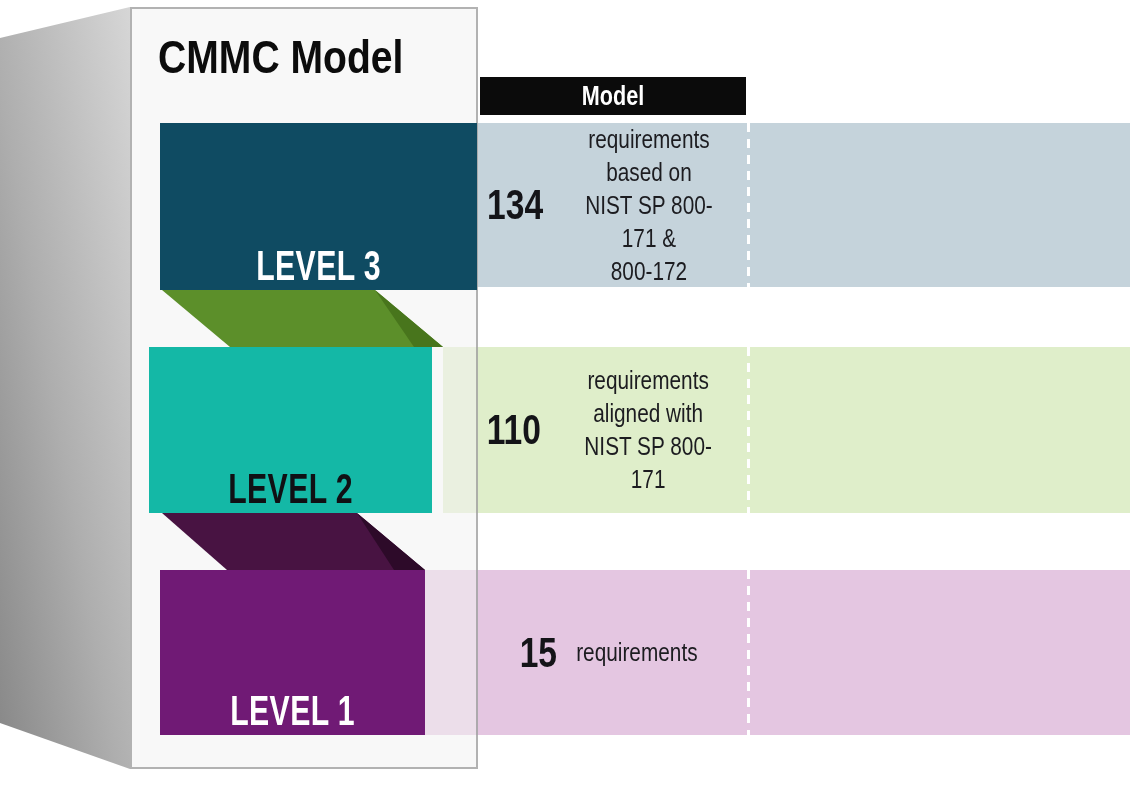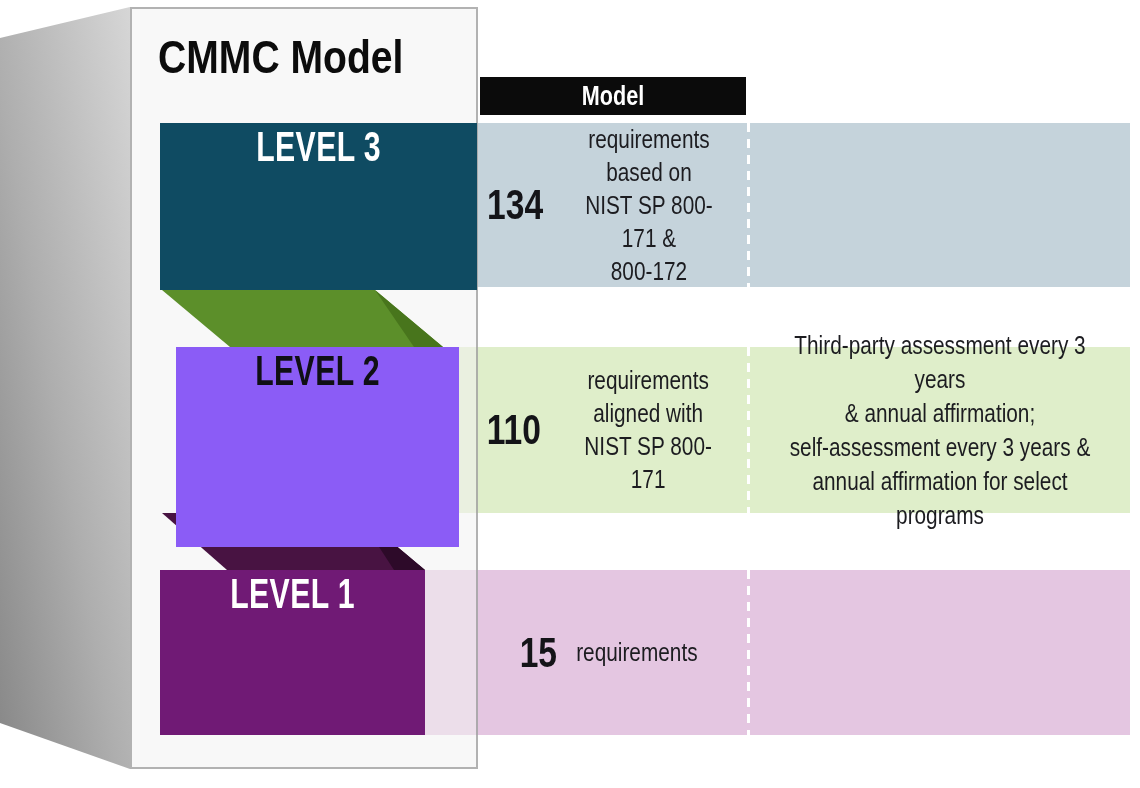--- a/index.html
+++ b/index.html
@@ -57,23 +57,23 @@
     transform:scaleX(0.8);display:inline-block;
   }
   
   #panel{
     left:130px;top:7px;width:348px;height:762px;
     background:rgba(242,242,242,0.55);
     border:2px solid rgba(140,140,140,0.65);
     box-sizing:border-box;
   }
   
-  .lvl-box{position:absolute;display:flex;align-items:flex-start;justify-content:center;}
+  .lvl-box{position:absolute;display:flex;align-items:flex-end;justify-content:center;}
   #lvl3-box{left:160px;top:123px;width:317px;height:167px;background:#0f4b62;}
-  #lvl2-box{left:176px;top:347px;width:283px;height:200px;background:#8b5cf6;}
+  #lvl2-box{left:149px;top:347px;width:283px;height:166px;background:#14b8a6;}
   #lvl1-box{left:160px;top:570px;width:265px;height:165px;background:#701a75;}
   .lvl-label{
     font-size:42px;font-weight:bold;white-space:nowrap;
     transform:scaleX(0.72);display:inline-block;letter-spacing:0.5px;
   }
   #lvl3-box .lvl-label{color:#ffffff;}
   #lvl2-box .lvl-label{color:#101014;}
   #lvl1-box .lvl-label{color:#ffffff;}
   
   #title{
@@ -104,26 +104,20 @@
     <span class="desc">requirements based on
 NIST SP 800-171 &amp;
 800-172</span>
   </div>
 
   <div class="cell cell-model y1">
     <span class="big-num">110</span>
     <span class="desc">requirements aligned with
 NIST SP 800-171</span>
   </div>
-  <div class="cell cell-assess y1">
-    <span class="assess-text">Third-party assessment every 3 years
-&amp; annual affirmation;
-self-assessment every 3 years &amp;
-annual affirmation for select programs</span>
-  </div>
 
   <div class="cell cell-model y2">
     <span class="big-num">15</span>
     <span class="desc">requirements</span>
   </div>
 
   <div id="panel" class="abs"></div>
 
   <svg width="1140" height="788" viewBox="0 0 1140 788">
     <defs>

